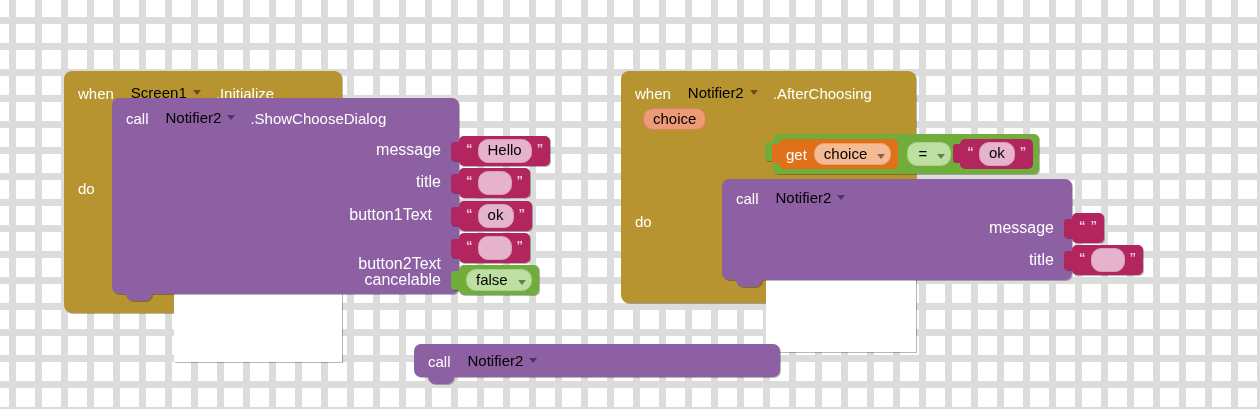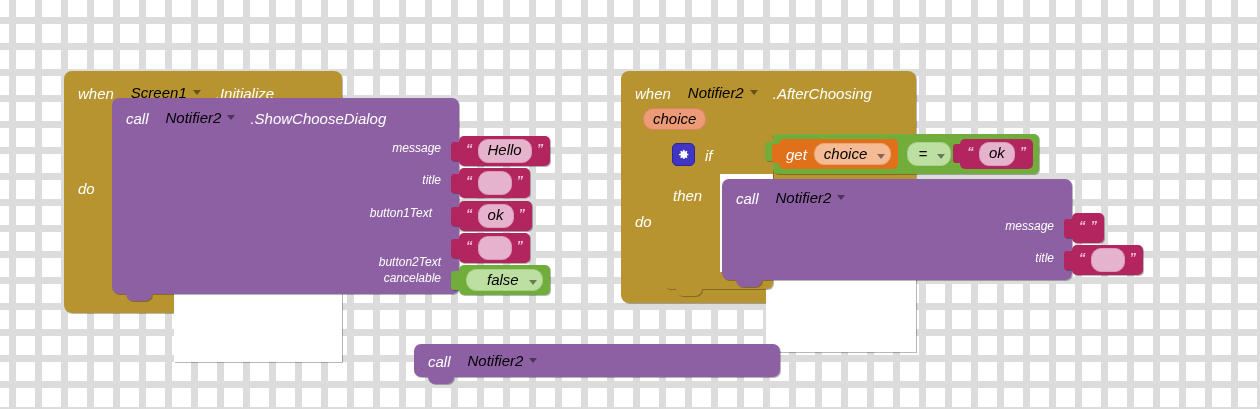--- a/index.html
+++ b/index.html
@@ -22,21 +22,20 @@
     left: 0; top: 0;
     width: 1260px;
     height: 409px;
     background-color: #ffffff;
     background-image:
       linear-gradient(to right, #d8d8d8 1.6px, transparent 1.6px),
       linear-gradient(to bottom, #d8d8d8 1.6px, transparent 1.6px);
     background-size: 26px 26px, 26px 26px;
     background-position: 12px 16px, 8px 20px;
     overflow: hidden;
-    font-style: italic;
   }
   
   #grid-dots {
     position: absolute;
     left: 0; top: 0; right: 0; bottom: 0;
     background-image:
       
       repeating-linear-gradient(to right,
         #dcdcdc 0px, #dcdcdc 7px, transparent 7px, transparent 26px),
       
@@ -108,21 +107,21 @@
     border-radius: 7px;
   }
   .call-head {
     display: flex;
     align-items: center;
     gap: 9px;
     padding: 8px 12px 0 14px;
   }
   .arg-label {
     color: #ffffff;
-    font-size: 12px;
+    font-size: 16px;
     white-space: nowrap;
     padding-right: 9px;
     line-height: 1;
   }
 
   
   .plug {
     position: absolute;
     left: -8px;
     top: 6px;
@@ -184,21 +183,21 @@
     display: inline-flex;
     align-items: center;
     padding: 4px 7px;
     height: 30px;
     box-sizing: border-box;
   }
   .logic-field {
     background: #bedfa2;
     border: 1px solid #a8cf8b;
     border-radius: 10px;
-    padding: 2px 5px 3px 20px;
+    padding: 2px 5px 3px 9px;
     font-size: 15px;
     color: #000;
     line-height: 1;
   }
 
   
   .if-blk {
     background: #b89430;
     border-radius: 6px;
   }
@@ -370,35 +369,20 @@
         <span class="caret"></span>
       </span>
       <span class="lbl">.AfterChoosing</span>
     </div>
 
     <span class="param-chip" style="position:absolute; left:22px; top:37px;">choice</span>
 
     <span class="lbl" style="position:absolute; left:14px; top:143px;">do</span>
   </div>
 
-  <div class="blk shadow" style="left:664px; top:133px; width:109px; height:156px;">
-    <div class="if-blk" style="position:absolute; left:0; top:0; width:109px; height:156px;"></div>
-    <div class="carve" style="left:56px; top:41px; width:53px; height:98px;"></div>
-    <div class="notch-top" style="left:12px; top:0; background:#b89430;"></div>
-    <div style="position:absolute; left:12px; top:156px; width:26px; height:7px; background:#b89430; border-radius:0 0 7px 7px;"></div>
-
-    <span class="gear" style="position:absolute; left:8px; top:10px;">
-      <svg width="13" height="13" viewBox="0 0 24 24" aria-hidden="true">
-        <path fill="#ffffff" d="M12 8.2a3.8 3.8 0 1 0 0 7.6 3.8 3.8 0 0 0 0-7.6zm0 5.6a1.8 1.8 0 1 1 0-3.6 1.8 1.8 0 0 1 0 3.6z"></path>
-        <path fill="#ffffff" d="M21 13.1v-2.2l-2.3-.4a6.9 6.9 0 0 0-.7-1.7l1.3-1.9-1.6-1.6-1.9 1.3a6.9 6.9 0 0 0-1.7-.7L13.7 3h-2.2l-.4 2.9c-.6.15-1.15.4-1.7.7L7.5 5.3 5.9 6.9l1.3 1.9c-.3.55-.55 1.1-.7 1.7L3.6 11v2.2l2.9.4c.15.6.4 1.15.7 1.7l-1.3 1.9 1.6 1.6 1.9-1.3c.55.3 1.1.55 1.7.7l.4 2.3h2.2l.4-2.3c.6-.15 1.15-.4 1.7-.7l1.9 1.3 1.6-1.6-1.3-1.9c.3-.55.55-1.1.7-1.7l2.3-.4z"></path>
-      </svg>
-    </span>
-    <span class="lbl" style="position:absolute; left:41px; top:15px;">if</span>
-    <span class="lbl" style="position:absolute; left:9px; top:55px;">then</span>
-  </div>
 
   <div class="blk shadow" style="left:773px; top:134px;">
     <span class="plug" style="background:#70ad3a; top:8px;"></span>
     <span class="compare">
 
       <span class="blk" style="position:relative; left:0; top:0;">
         <span class="plug" style="background:#e1701a; top:5px; left:-7px;"></span>
         <span class="get-blk">
           <span class="lbl">get</span>
           <span class="get-field">

